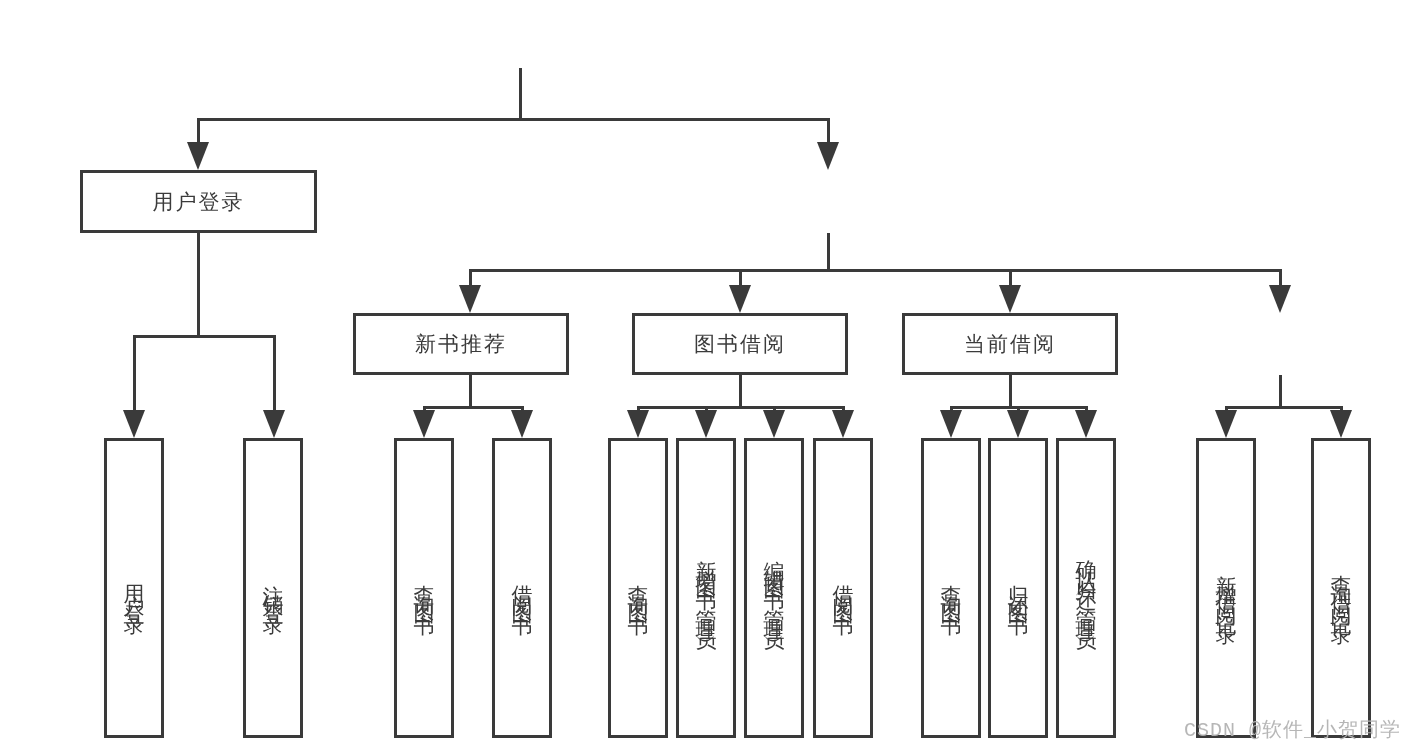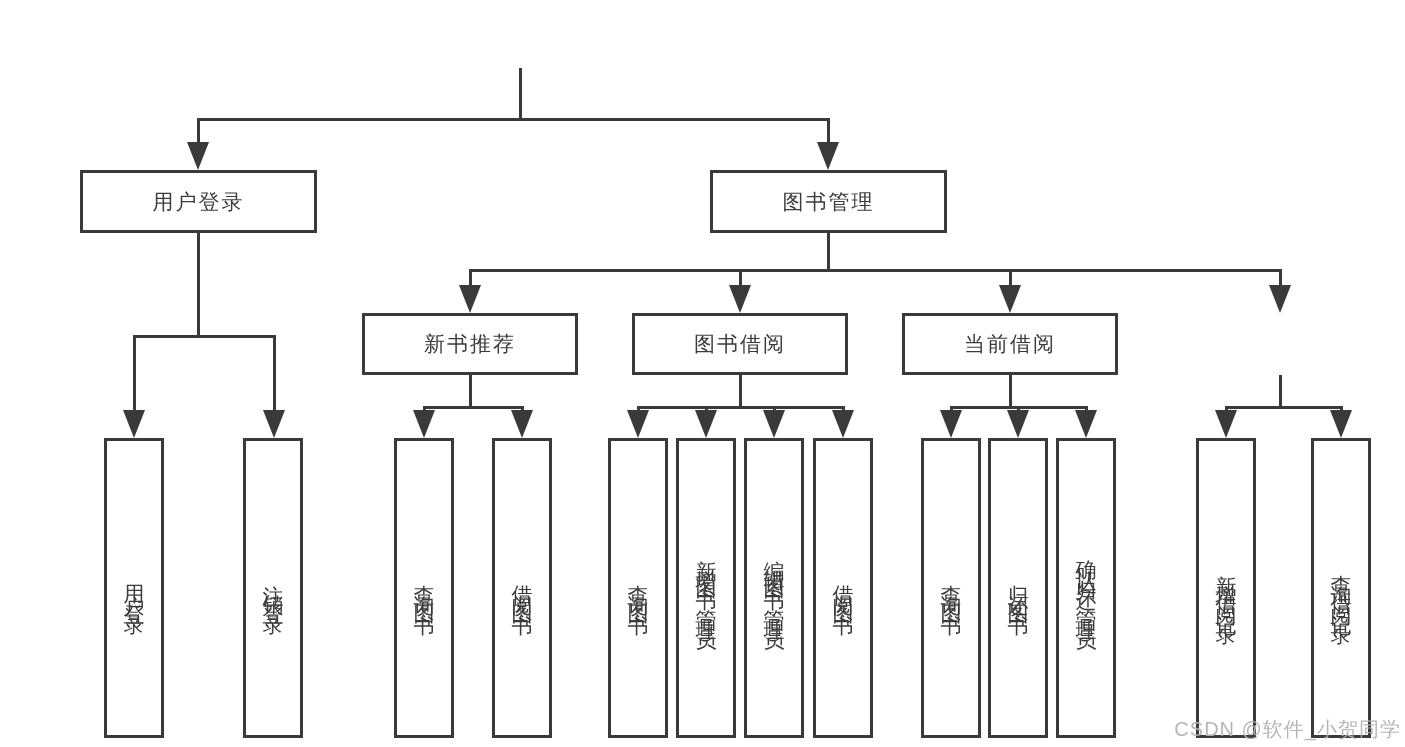--- a/index.html
+++ b/index.html
@@ -28,40 +28,41 @@
     background:#ffffff;
     display:flex;align-items:center;justify-content:center;
     font-size:21px;
     letter-spacing:2px;
     white-space:nowrap;
   }
   .root {left:21px;  top:13px;  width:1004px;height:55px;}
   .l2a  {left:80px;  top:170px; width:237px; height:63px;}
   .l2b  {left:710px; top:170px; width:237px; height:63px;}
   .l3   {top:313px;  height:62px;width:216px;}
-  .l3a{left:362px;} .l3b{left:632px;} .l3c{left:902px;} .l3d{left:1172px;}
+  .l3a{left:353px;} .l3b{left:632px;} .l3c{left:902px;} .l3d{left:1172px;}
   .leaf{
     top:438px;height:300px;width:60px;
     writing-mode:vertical-rl;
     letter-spacing:10px;
     font-size:21px;
     line-height:60px;
   }
   .fA1{left:104px;} .fA2{left:243px;}
   .fC1{left:394px;} .fC2{left:492px;}
   .fD1{left:608px;} .fD2{left:676px;} .fD3{left:744px;} .fD4{left:813px;}
   .fE1{left:921px;} .fE2{left:988px;} .fE3{left:1056px;}
   .fF1{left:1196px;} .fF2{left:1311px;}
   .watermark{
     position:absolute;
     right:4px;top:716px;
     font-size:20px;
     color:rgba(178,178,178,0.95);
     letter-spacing:1px;
     z-index:5;
+    font-family:Liberation Mono, monospace;
   }
 </style>
 </head>
 <body>
 
 <div class="canvas">
 
   <div>
 
     <div class="v" style="left:519px;top:68px;height:50px"></div>
@@ -119,21 +120,20 @@
     <div class="v" style="left:1279px;top:375px;height:31px"></div>
     <div class="h" style="left:1225px;top:406px;width:118px"></div>
     <div class="v" style="left:1225px;top:406px;height:8px"></div>
     <div class="v" style="left:1340px;top:406px;height:8px"></div>
     <div class="arrow" style="left:1215px;top:410px"></div>
     <div class="arrow" style="left:1330px;top:410px"></div>
   </div>
 
 
   <div class="node l2a">用户登录</div>
-  <div class="node l2b">图书管理</div>
 
   <div class="node l3 l3a">新书推荐</div>
   <div class="node l3 l3b">图书借阅</div>
   <div class="node l3 l3c">当前借阅</div>
 
   <div class="node leaf fA1">用户登录</div>
   <div class="node leaf fA2">注销登录</div>
   <div class="node leaf fC1">查询图书</div>
   <div class="node leaf fC2">借阅图书</div>
   <div class="node leaf fD1">查询图书</div>

